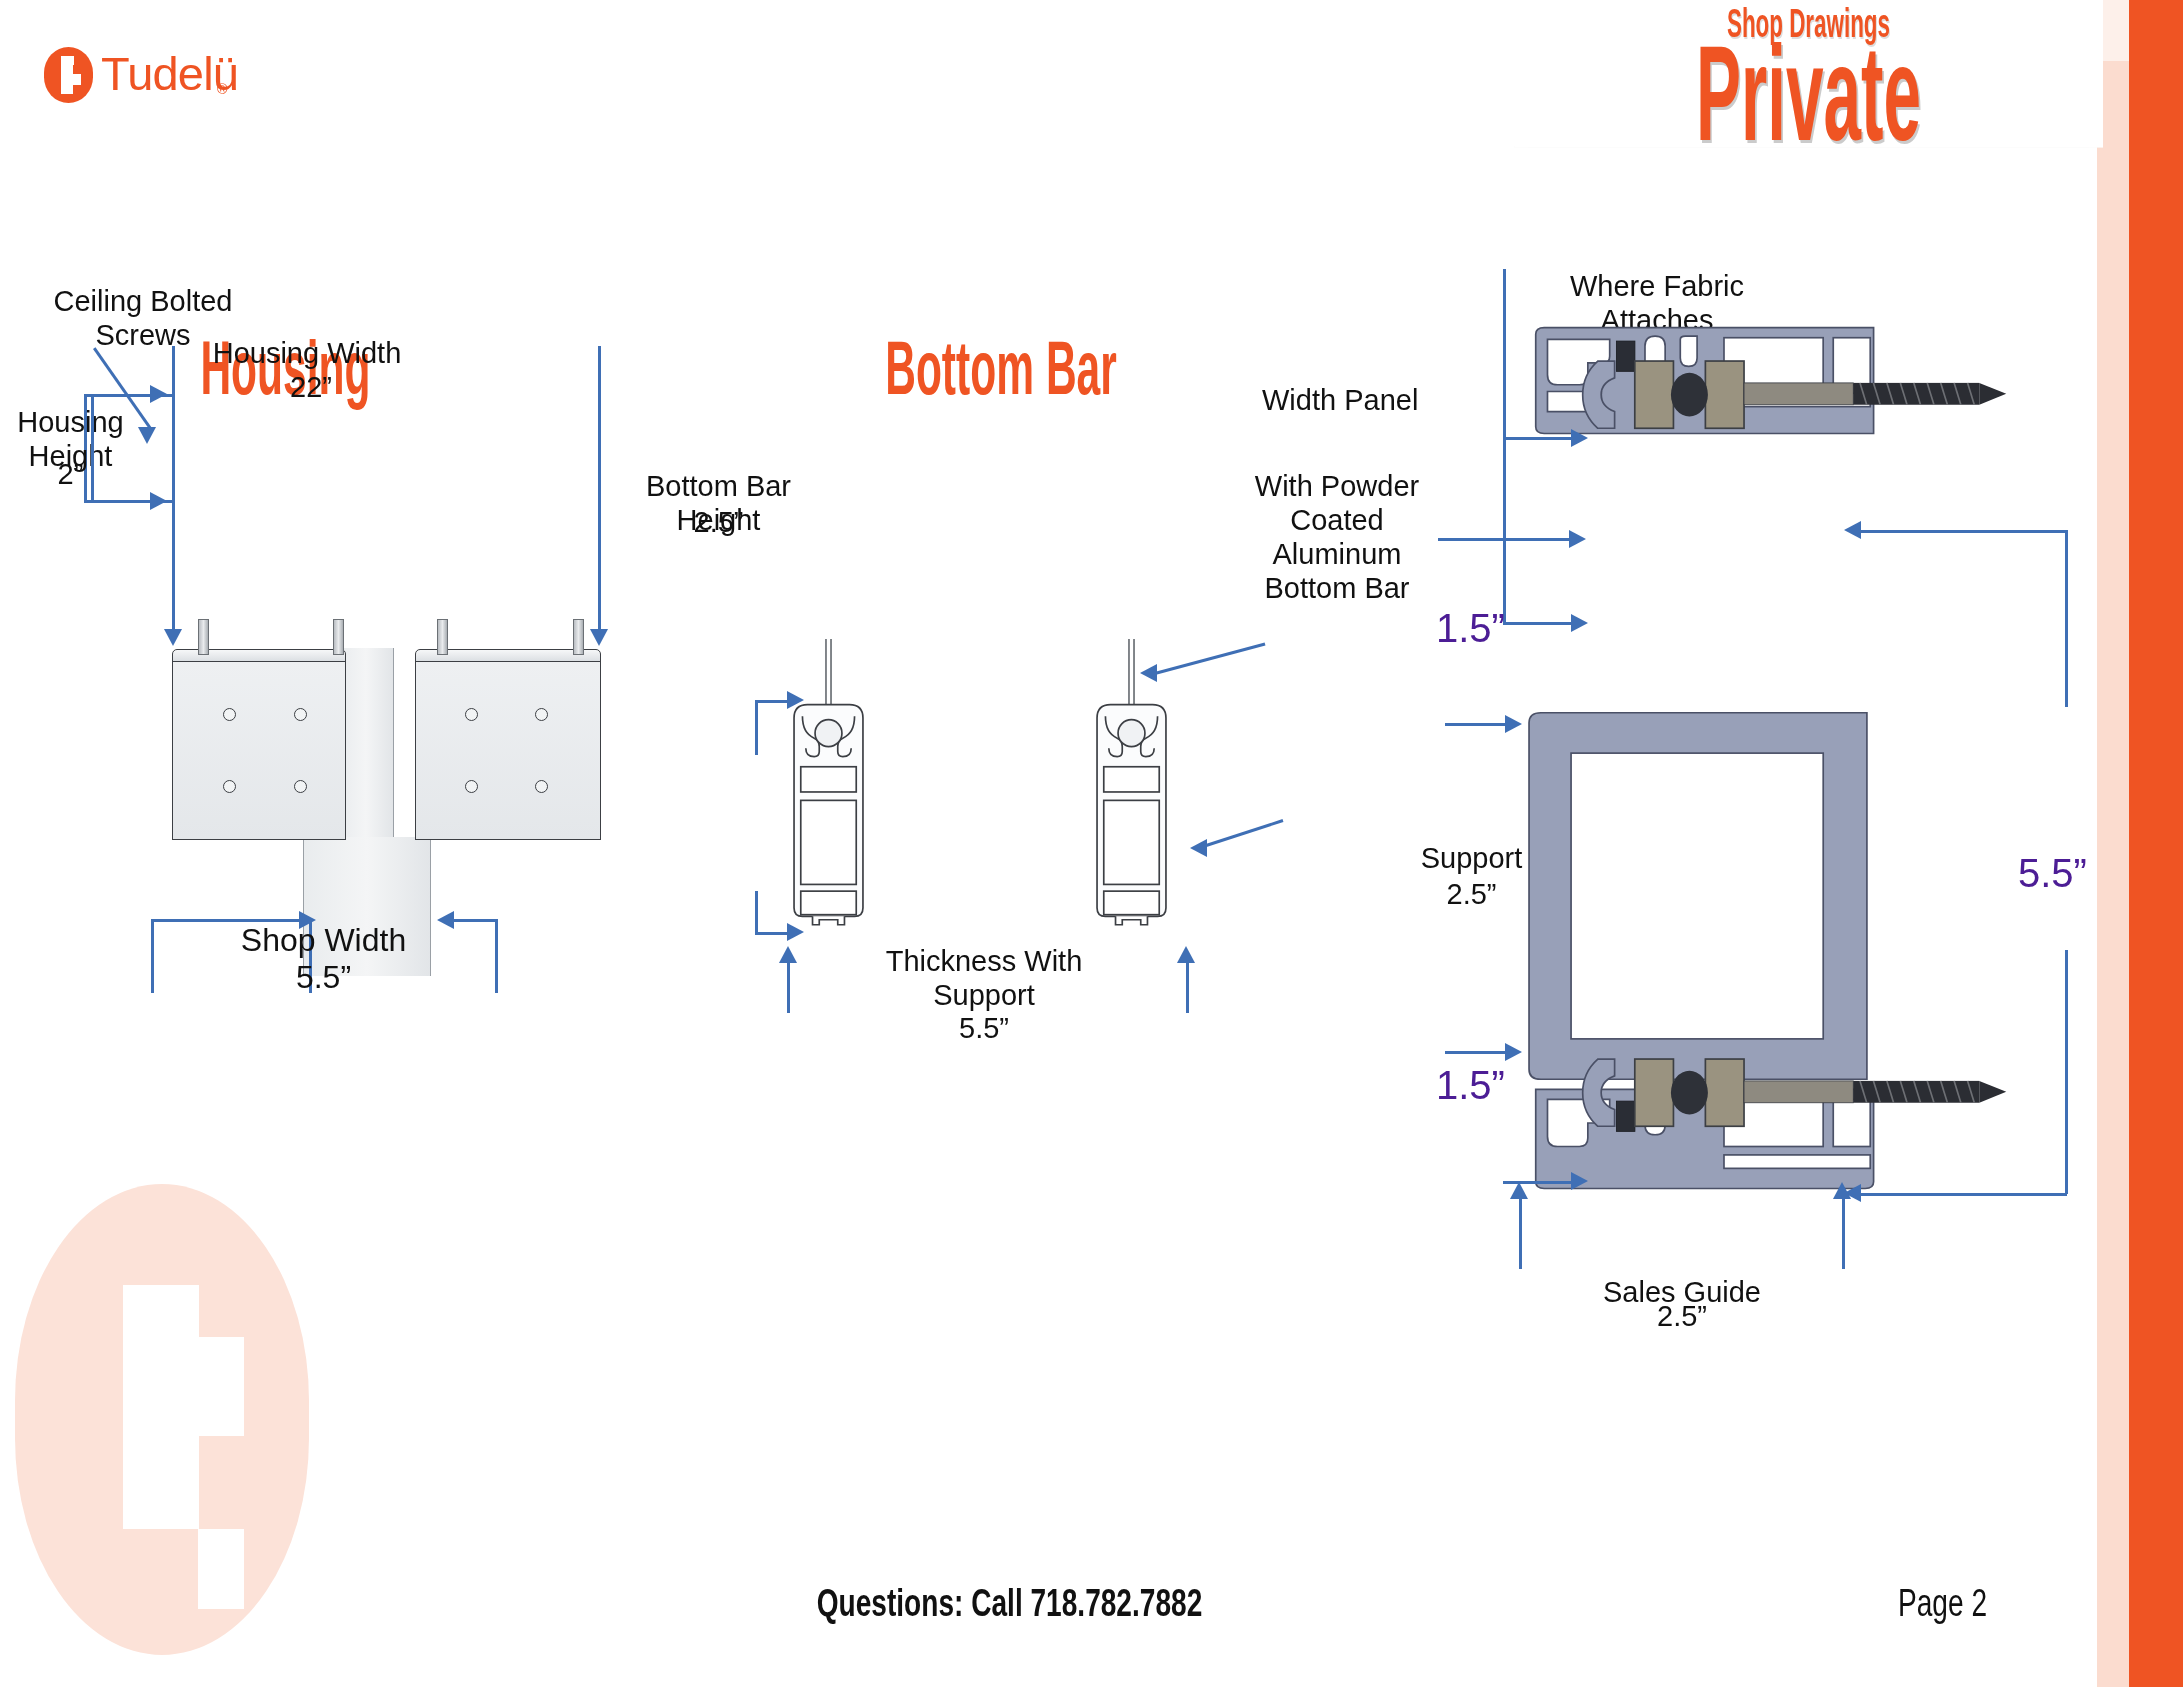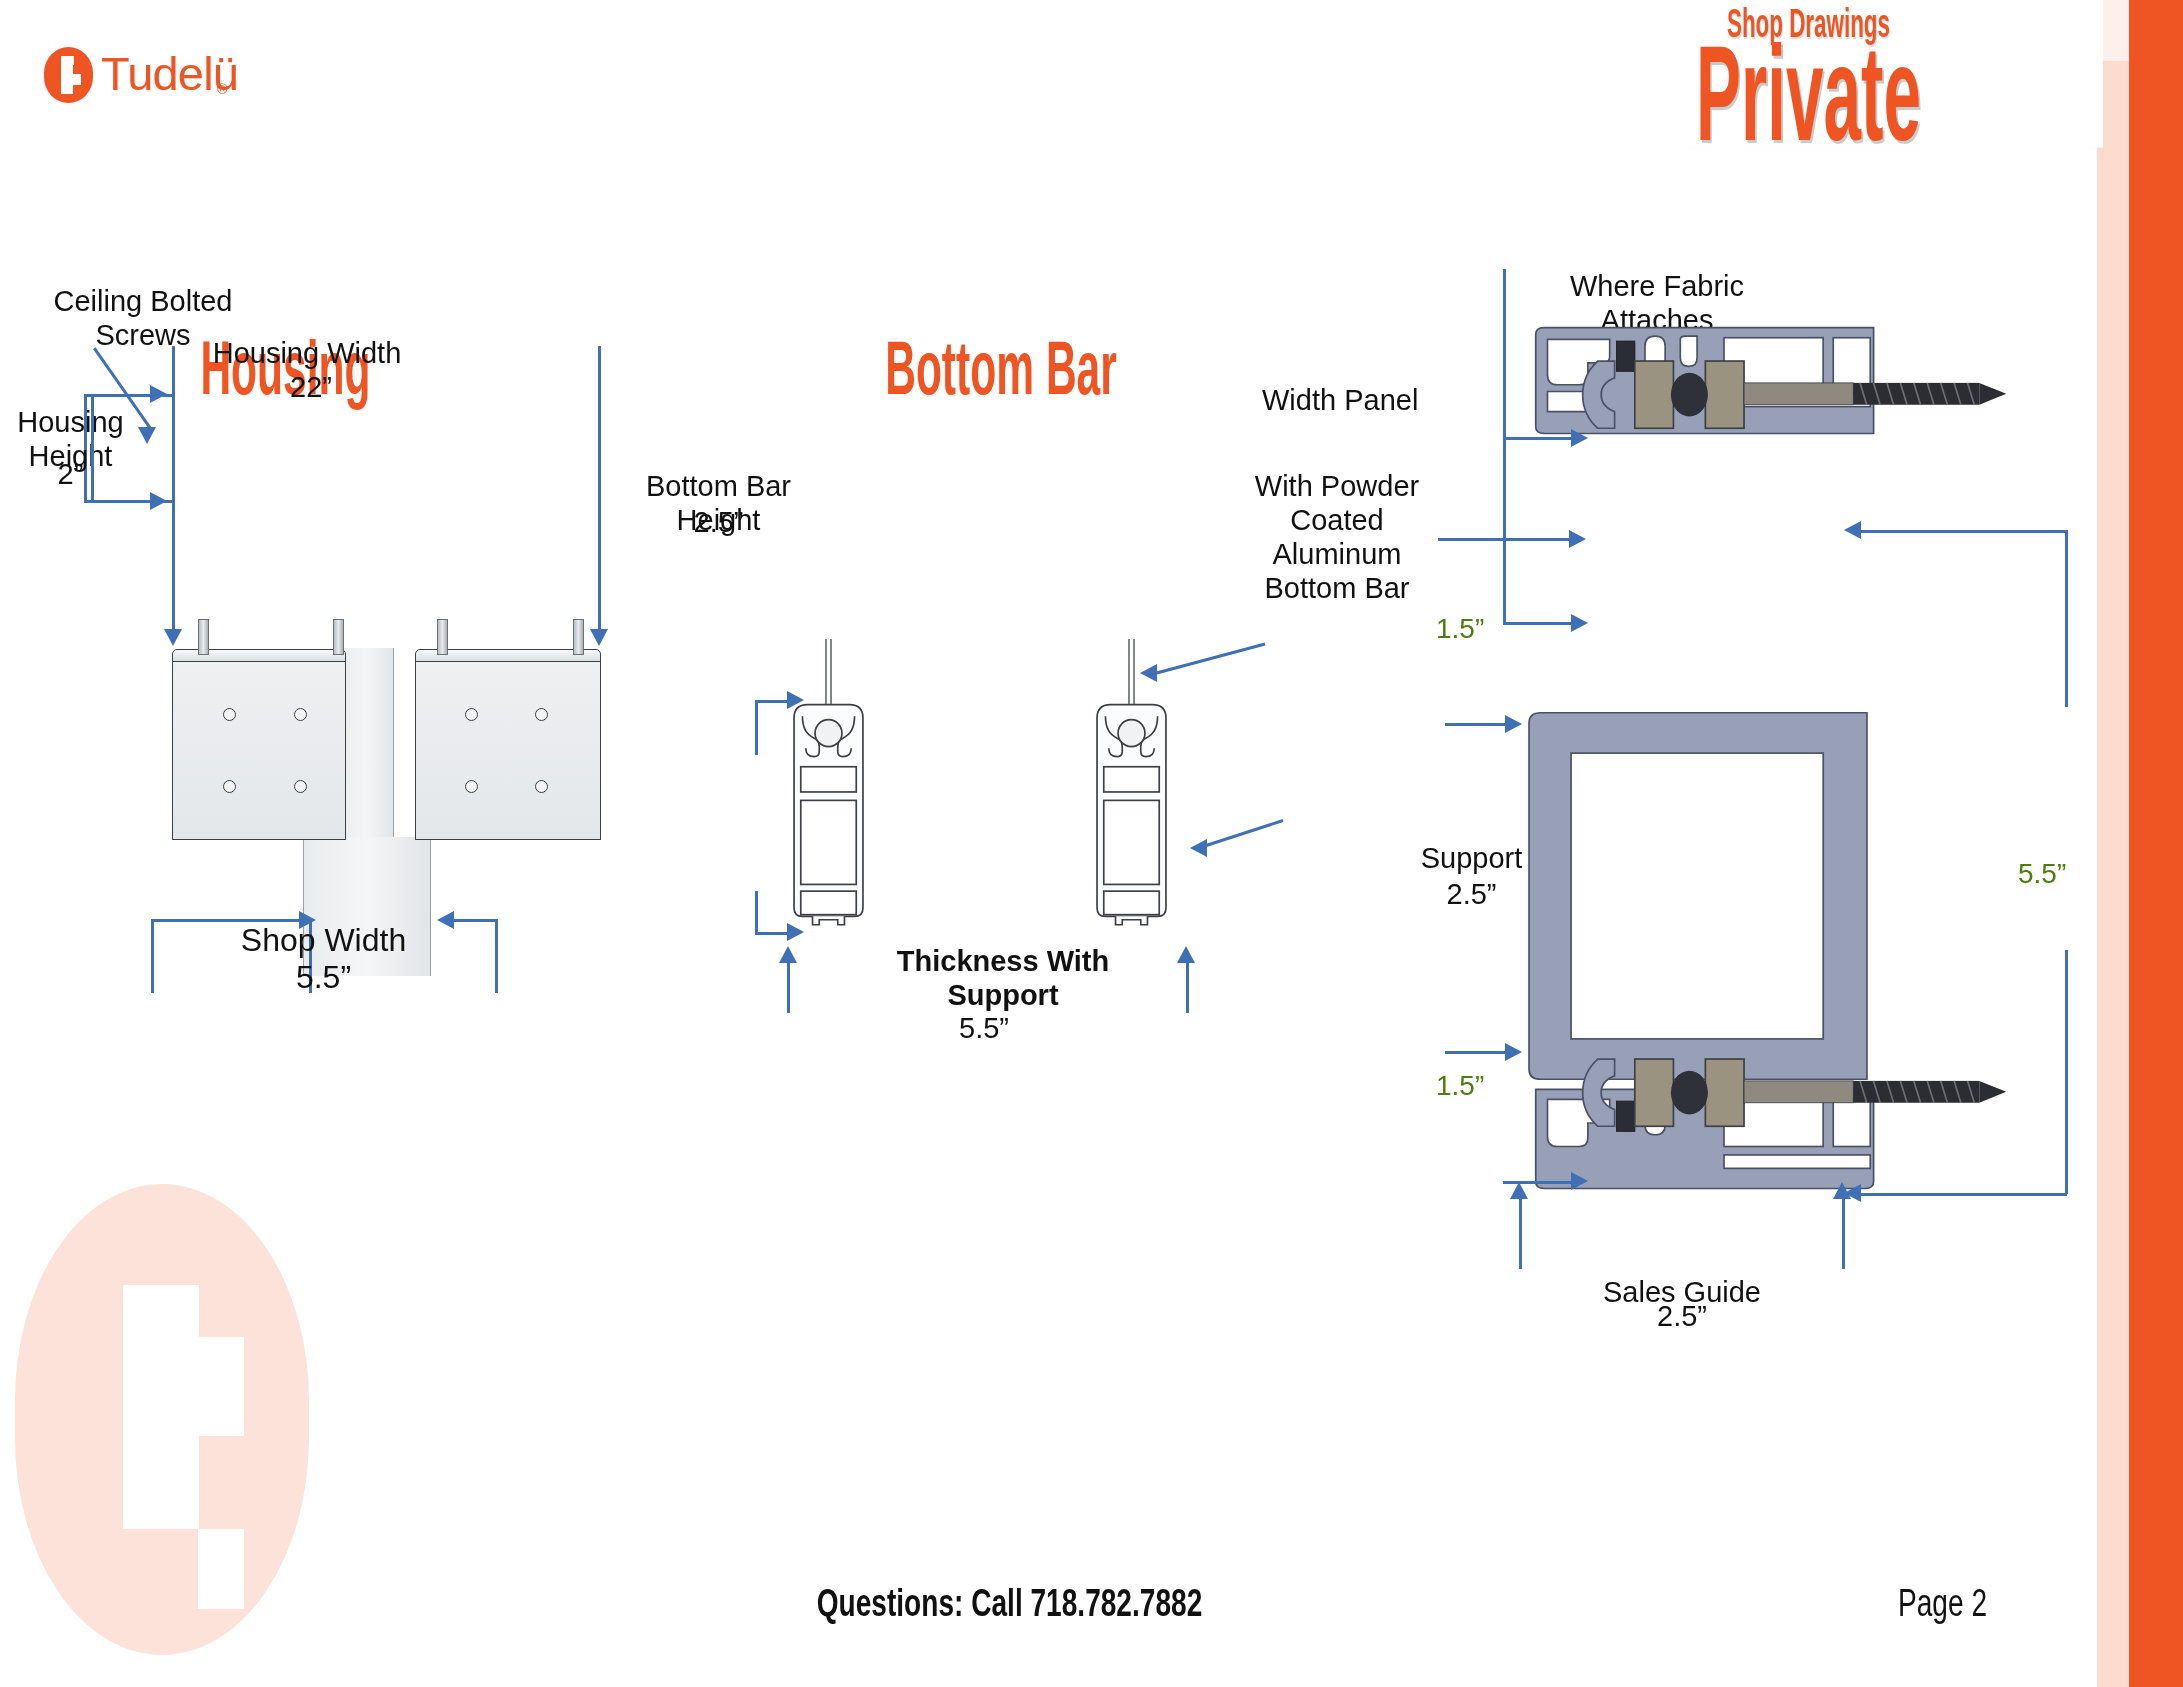--- a/index.html
+++ b/index.html
@@ -66,21 +66,21 @@
   .section-title{
     color:#ef5423;font-weight:bold;font-size:76px;line-height:76px;white-space:nowrap;
     transform:scaleX(.56);transform-origin:50% 50%;text-align:center;
   }
   #title-housing{left:50px;top:330px;width:471px;}
   #title-bottom-bar{left:345px;top:330px;width:1312px;}
   #title-side-guide{left:1430px;top:330px;width:538px;}
 
   
   .ann{color:#111;font-size:29px;line-height:34px;text-align:center;white-space:pre;}
-  .dim{color:#4d7c0f;font-size:28px;line-height:35px;}
+  .dim{color:#4c1d95;font-size:40px;line-height:35px;}
 
   
   .bl{background:#3f6fb5;position:absolute;}
   .bline-h{height:2.5px;}
   .bline-v{width:2.5px;}
   .arrow{position:absolute;width:0;height:0;}
   .arrow-r{border-top:9.3px solid transparent;border-bottom:9.3px solid transparent;border-left:17px solid #3f6fb5;}
   .arrow-l{border-top:9.3px solid transparent;border-bottom:9.3px solid transparent;border-right:17px solid #3f6fb5;}
   .arrow-d{border-left:9.3px solid transparent;border-right:9.3px solid transparent;border-top:17px solid #3f6fb5;}
   .arrow-u{border-left:9.3px solid transparent;border-right:9.3px solid transparent;border-bottom:17px solid #3f6fb5;}
@@ -220,21 +220,21 @@
 
 <div class="abs bl bline-v" data-name="dim-line-bbh" style="left:755px;top:700px;height:55px;"></div>
 <div class="abs bl bline-h" data-name="dim-tick-bbh-top" style="left:755px;top:700px;width:35px;"></div>
 <div class="abs arrow arrow-r" data-name="dim-arrow-bbh-top" style="left:787px;top:691px;"></div>
 <div class="abs bl bline-v" data-name="dim-line-bbh2" style="left:755px;top:891px;height:44px;"></div>
 <div class="abs bl bline-h" data-name="dim-tick-bbh-bot" style="left:755px;top:932px;width:35px;"></div>
 <div class="abs arrow arrow-r" data-name="dim-arrow-bbh-bot" style="left:787px;top:923px;"></div>
 
 <div class="abs bl bline-v" data-name="dim-line-thickness-left" style="left:787px;top:963px;height:50px;"></div>
 <div class="abs arrow arrow-u" data-name="dim-arrow-thickness-left" style="left:779px;top:946px;"></div>
-<div class="abs ann" data-name="label-thickness-with-support" style="left:835px;top:944px;width:336px;font-weight:bold;">Thickness With
+<div class="abs ann" data-name="label-thickness-with-support" style="left:816px;top:944px;width:336px;">Thickness With
 Support</div>
 <div class="abs ann" data-name="value-thickness-with-support" style="left:816px;top:1011px;width:336px;">5.5”</div>
 
 <div class="abs" data-name="bottom-bar-profile-right" style="left:1085px;top:639px;">
 <svg width="93" height="353" viewBox="0 0 110 420">
   <line x1="52" y1="0" x2="52" y2="90" stroke="#6b7075" stroke-width="2"></line>
   <line x1="58" y1="0" x2="58" y2="90" stroke="#6b7075" stroke-width="2"></line>
   <path d="M14 94 Q14 78 30 78 L80 78 Q96 78 96 94 L96 320 Q96 330 86 330 L24 330 Q14 330 14 320 Z" fill="#fbfcfd" stroke="#3c3f44" stroke-width="2"></path>
   <path d="M24 92 Q24 112 38 118 Q44 121 44 128 L44 134 Q44 140 38 140 Q28 140 28 130" fill="none" stroke="#3c3f44" stroke-width="2"></path>
   <path d="M86 92 Q86 112 72 118 Q66 121 66 128 L66 134 Q66 140 72 140 Q82 140 82 130" fill="none" stroke="#3c3f44" stroke-width="2"></path>

